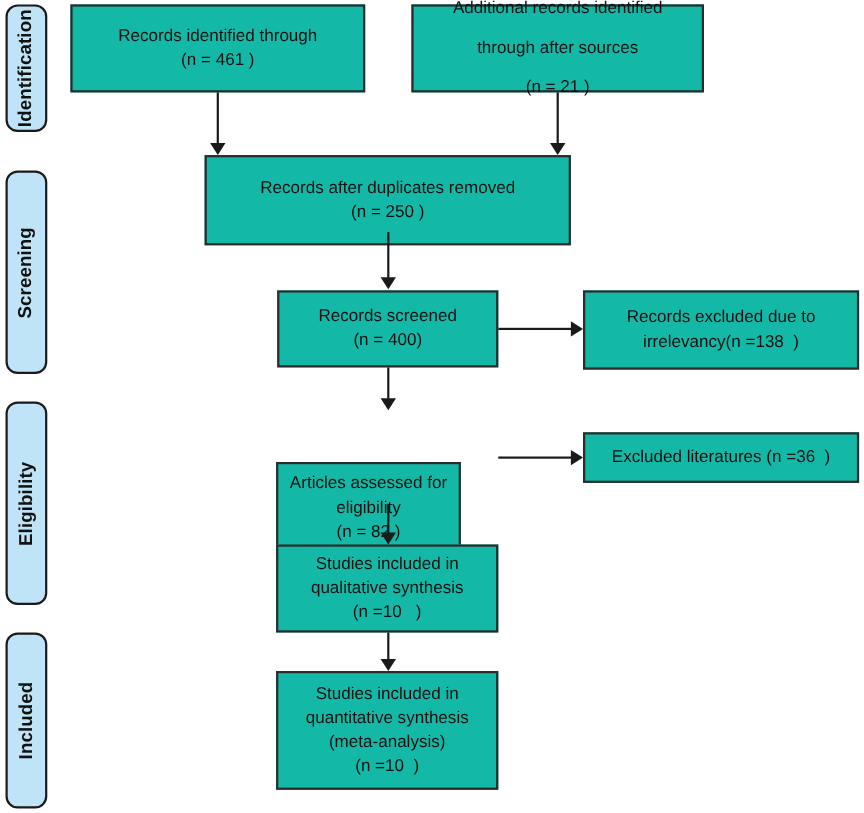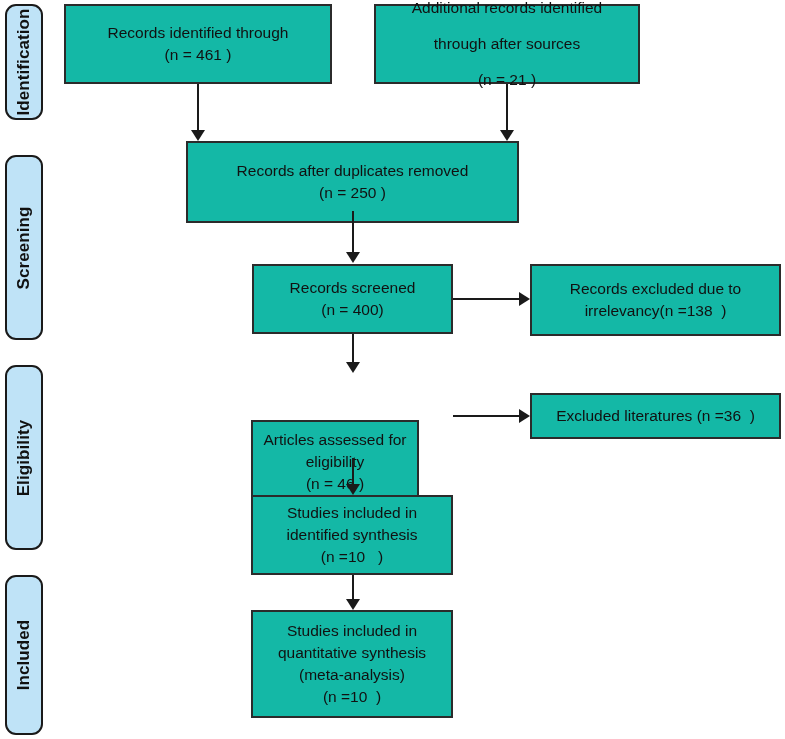--- a/index.html
+++ b/index.html
@@ -144,36 +144,36 @@
 
   <div class="hline" style="left:453px; top:298px; width:68px;"></div>
   <div class="arrow-right" style="left:519px; top:292px;"></div>
 
   <div class="vline" style="left:352px; top:334px; height:30px;"></div>
   <div class="arrow-down" style="left:346px; top:362px;"></div>
 
   <div class="flow-box" style="left:251px; top:394px; width:168px; height:84px;margin-top:26px;">
     <div class="line">Articles assessed for</div>
     <div class="line">eligibility</div>
-    <div class="line">(n = 46 )</div>
+    <div class="line">(n = 82 )</div>
   </div>
 
   <div class="flow-box" style="left:530px; top:393px; width:251px; height:46px;">
     <div class="line">Excluded literatures (n =36  )</div>
   </div>
 
   <div class="hline" style="left:453px; top:415px; width:68px;"></div>
   <div class="arrow-right" style="left:519px; top:409px;"></div>
 
   <div class="vline" style="left:352px; top:458px; height:29px;"></div>
   <div class="arrow-down" style="left:346px; top:484px;"></div>
 
   <div class="flow-box" style="left:251px; top:495px; width:202px; height:80px;">
     <div class="line">Studies included in</div>
-    <div class="line">identified synthesis</div>
+    <div class="line">qualitative synthesis</div>
     <div class="line">(n =10   )</div>
   </div>
 
   <div class="vline" style="left:352px; top:575px; height:28px;"></div>
   <div class="arrow-down" style="left:346px; top:599px;"></div>
 
   <div class="flow-box" style="left:251px; top:610px; width:202px; height:108px;">
     <div class="line">Studies included in</div>
     <div class="line">quantitative synthesis</div>
     <div class="line">(meta-analysis)</div>

